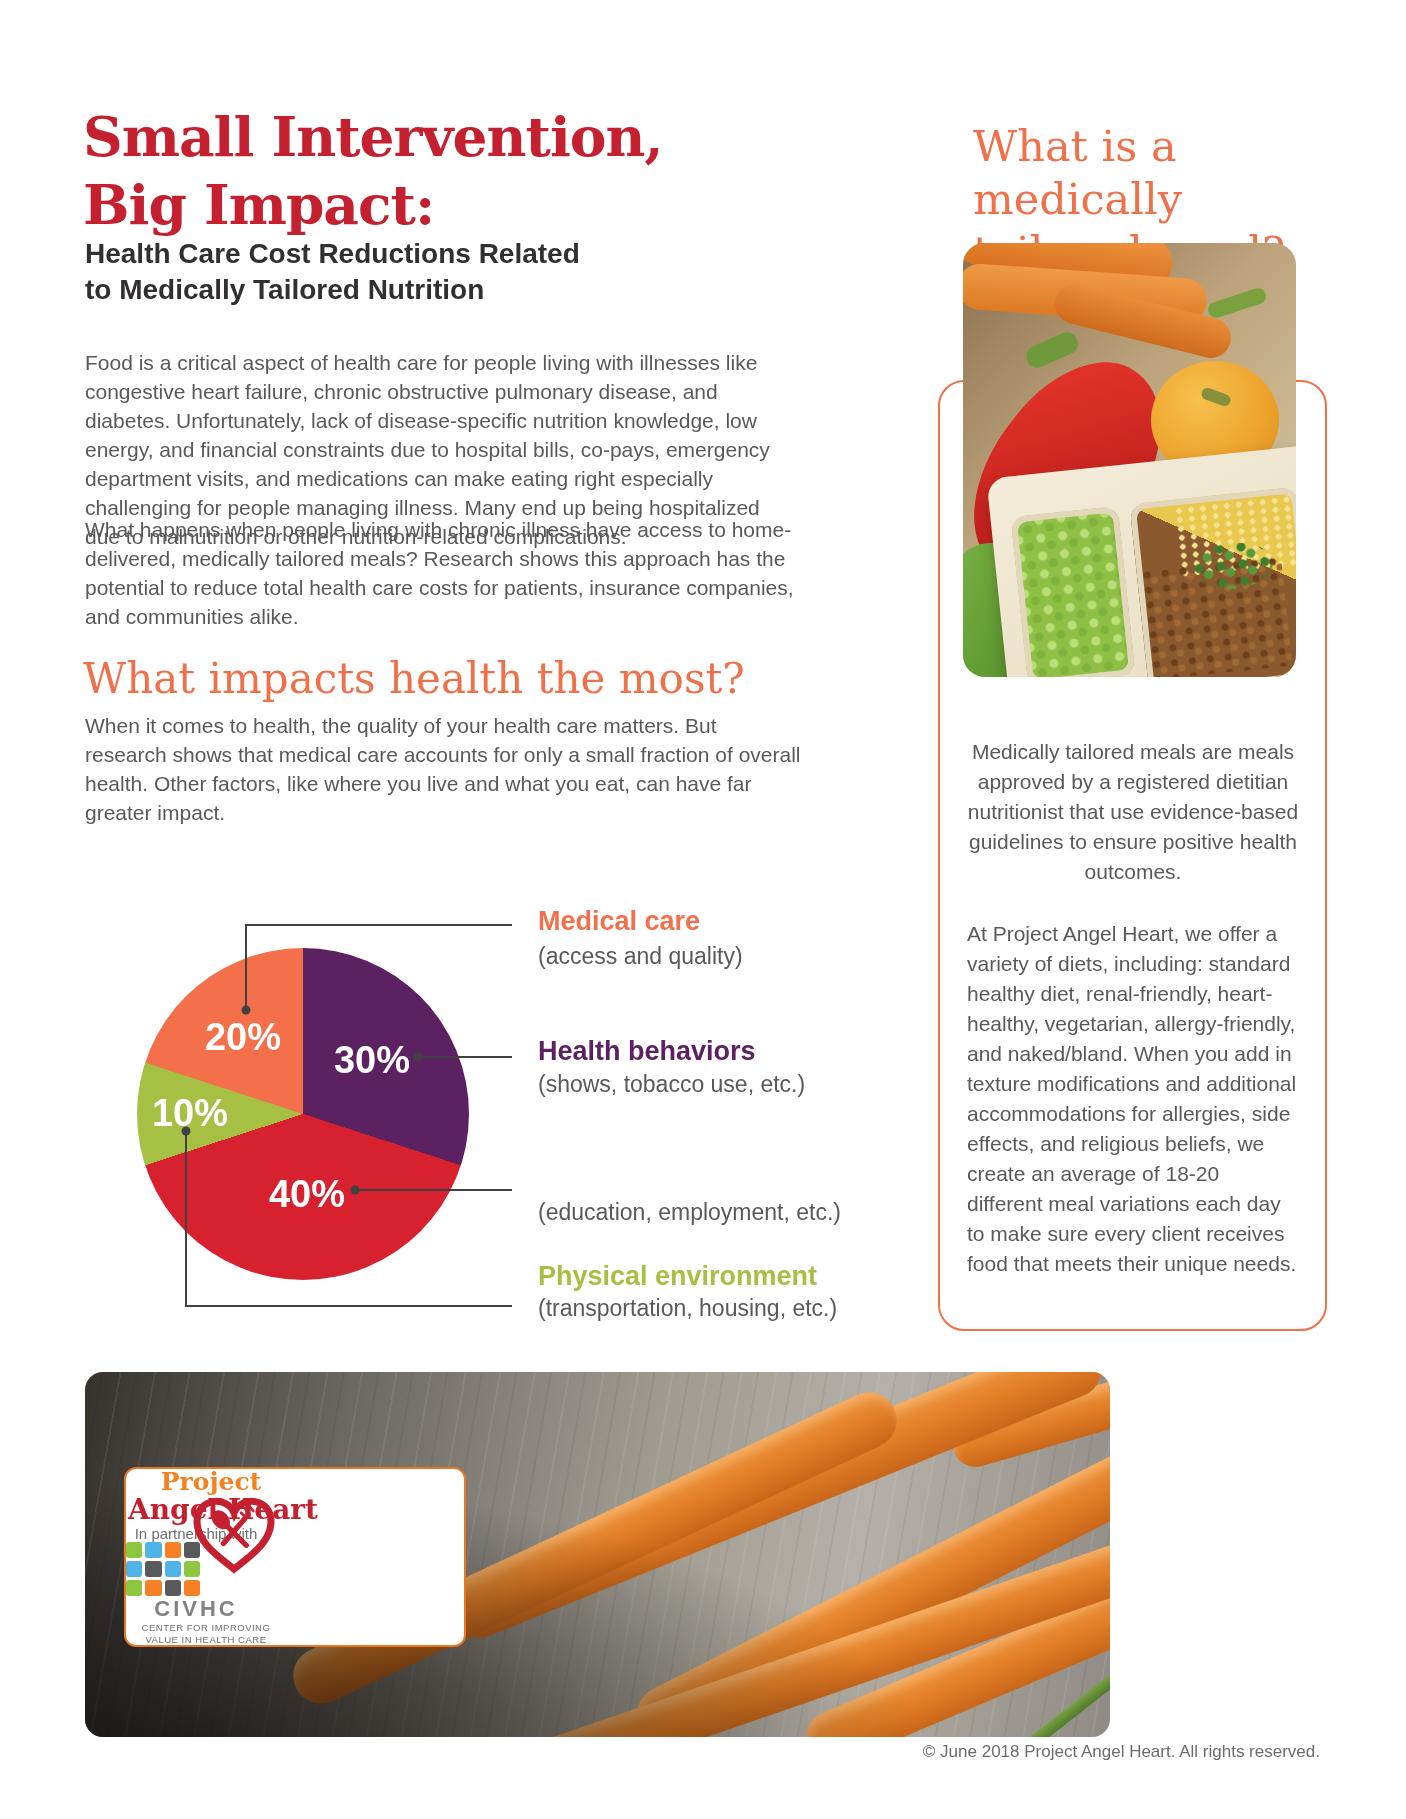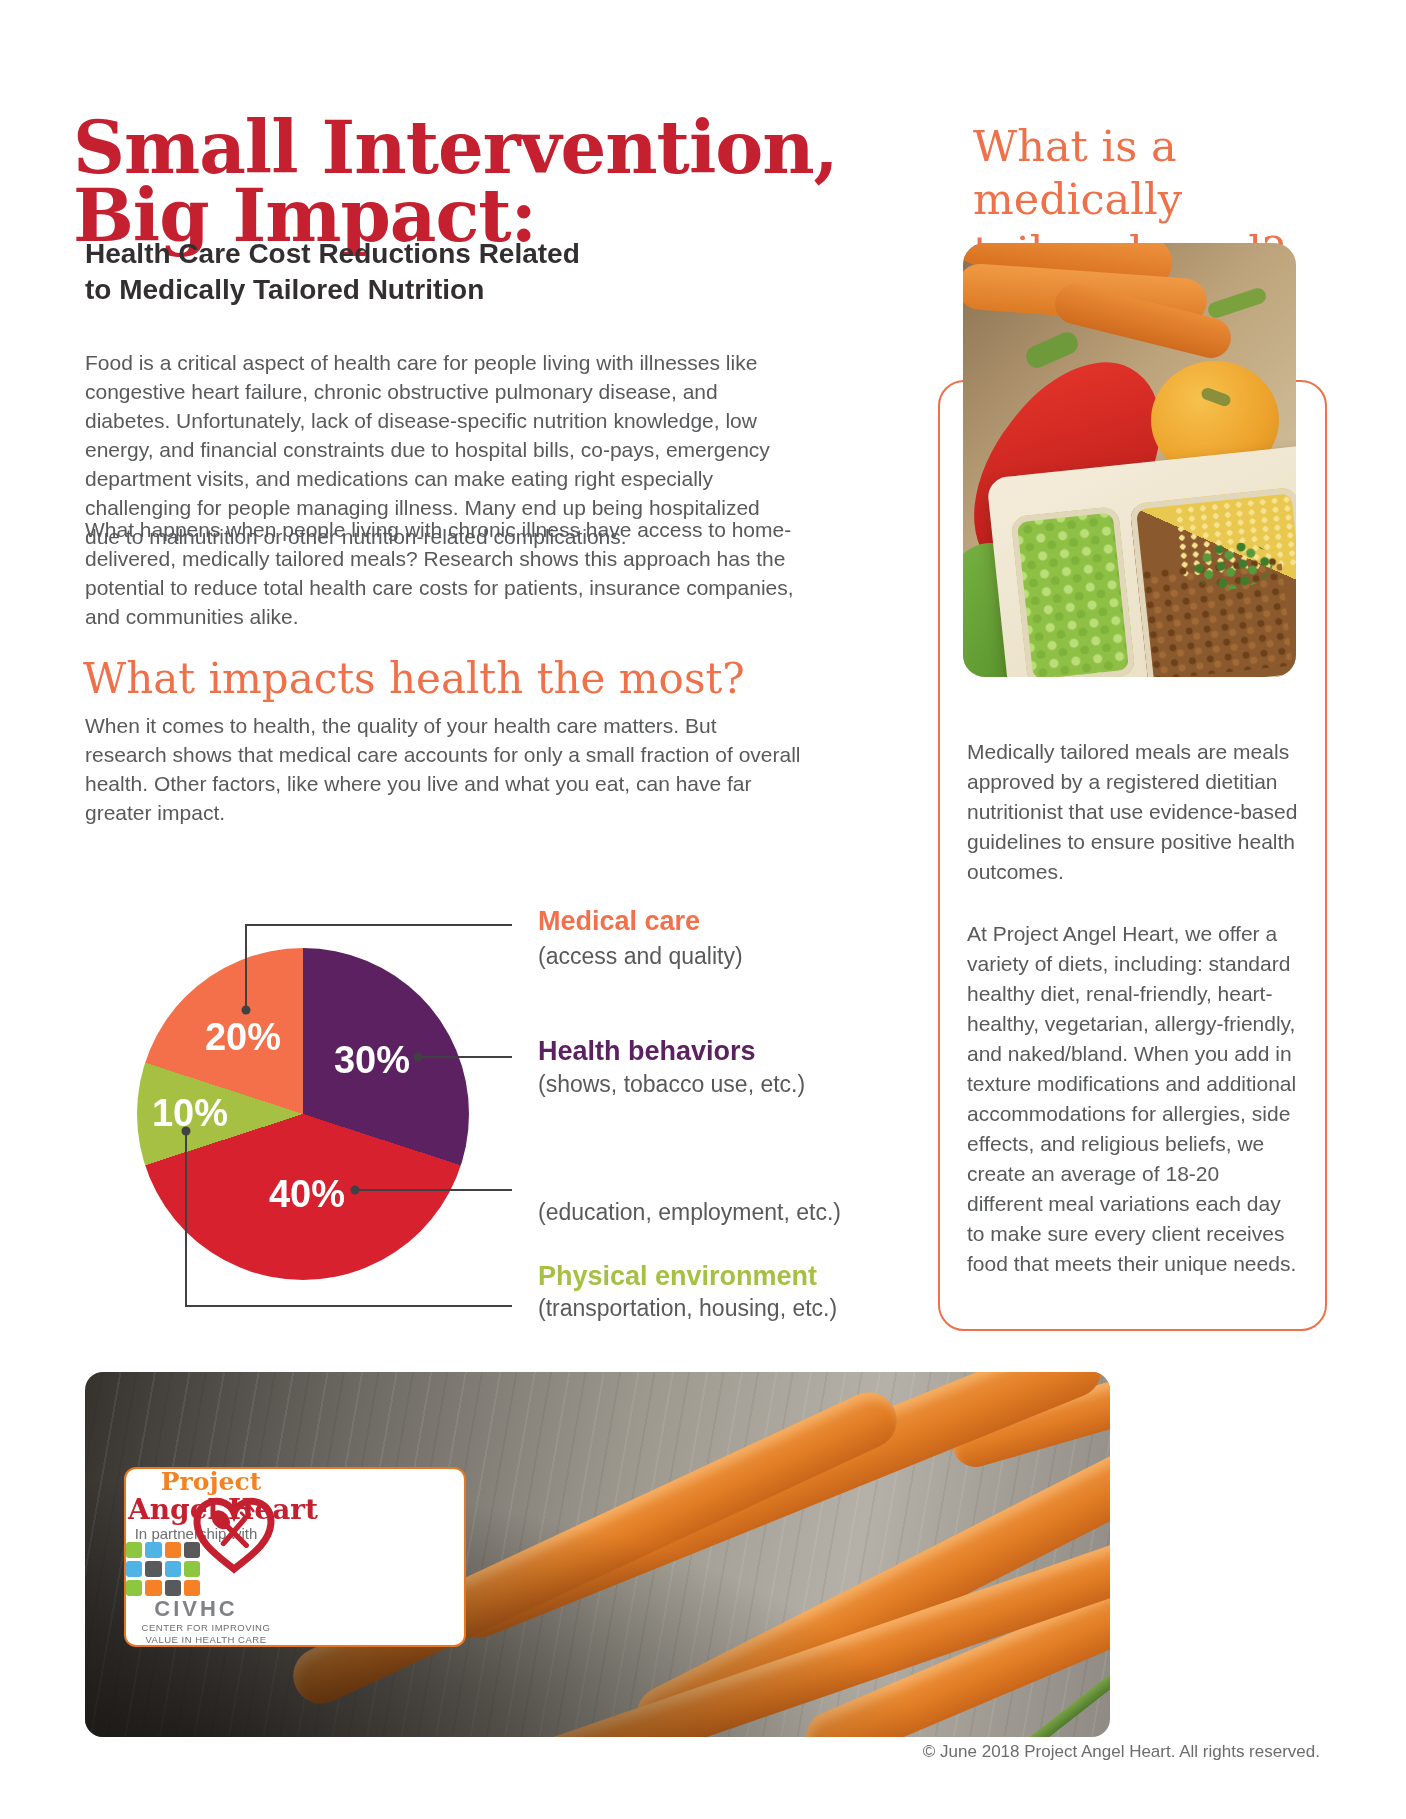--- a/index.html
+++ b/index.html
@@ -1,22 +1,22 @@
 <!DOCTYPE html>
 <html><head>
 <meta charset="utf-8">
 <style>
   html,body{margin:0;padding:0;background:#ffffff;}
   #page{position:relative;width:1406px;height:1819px;background:#ffffff;overflow:hidden;
         font-family:"Liberation Sans",sans-serif;}
   .abs{position:absolute;}
 
   
-  .title{left:73px;top:66px;font-family:"DejaVu Serif",serif;font-weight:bold;
-         font-size:72px;line-height:68px;color:#C4202F;letter-spacing:-1px;}
+  .title{left:83px;top:66px;font-family:"DejaVu Serif",serif;font-weight:bold;
+         font-size:55px;line-height:68px;color:#C4202F;letter-spacing:-1px;}
   .subtitle{left:85px;top:236px;font-size:28px;line-height:36px;font-weight:bold;color:#332F30;}
   .body-p{color:#58595B;font-size:21px;line-height:29px;}
   .p1{left:85px;top:327px;width:714px;}
   .p2{left:85px;top:494px;width:714px;}
   .h2-orange{font-family:"DejaVu Serif",serif;font-weight:normal;color:#EF7049;}
   .impact-h{left:83px;top:620px;font-size:42px;line-height:48px;}
   .p3{left:85px;top:690px;width:716px;}
 
   
   .pie{left:137px;top:948px;width:332px;height:332px;border-radius:50%;}
@@ -25,21 +25,21 @@
   .dot{width:9px;height:9px;border-radius:50%;background:#414042;transform:translate(-50%,-50%);}
 
   
   .legend-title{left:538px;font-weight:bold;font-size:27px;line-height:31px;}
   .legend-sub{left:538px;color:#58595B;font-size:23px;line-height:27px;}
 
   
   .sb-h{left:973px;top:84px;width:330px;font-size:43px;line-height:53px;}
   .sb-box{left:938px;top:380px;width:385px;height:947px;border:2px solid #F07049;border-radius:26px;}
   .sb-p{width:332px;color:#58595B;font-size:21px;line-height:30px;left:967px;}
-  .sb-p1{top:716px;}
+  .sb-p1{top:716px;text-align:center;}
   .sb-p2{top:898px;}
 
   
   .photo{left:963px;top:243px;width:333px;height:434px;border-radius:22px;overflow:hidden;
          background:linear-gradient(135deg,#8a6f4e 0%,#bda37b 40%,#cdbb95 70%,#b2a07a 100%);}
   .photo .shape{position:absolute;}
   .carrot-top1{left:-10px;top:-18px;width:220px;height:52px;border-radius:26px;transform:rotate(8deg);
      background:linear-gradient(180deg,#ef9440,#d8701f);}
   .carrot-top2{left:-6px;top:28px;width:250px;height:46px;border-radius:24px;transform:rotate(4deg);
      background:linear-gradient(180deg,#f09a46,#dd7a24);}

